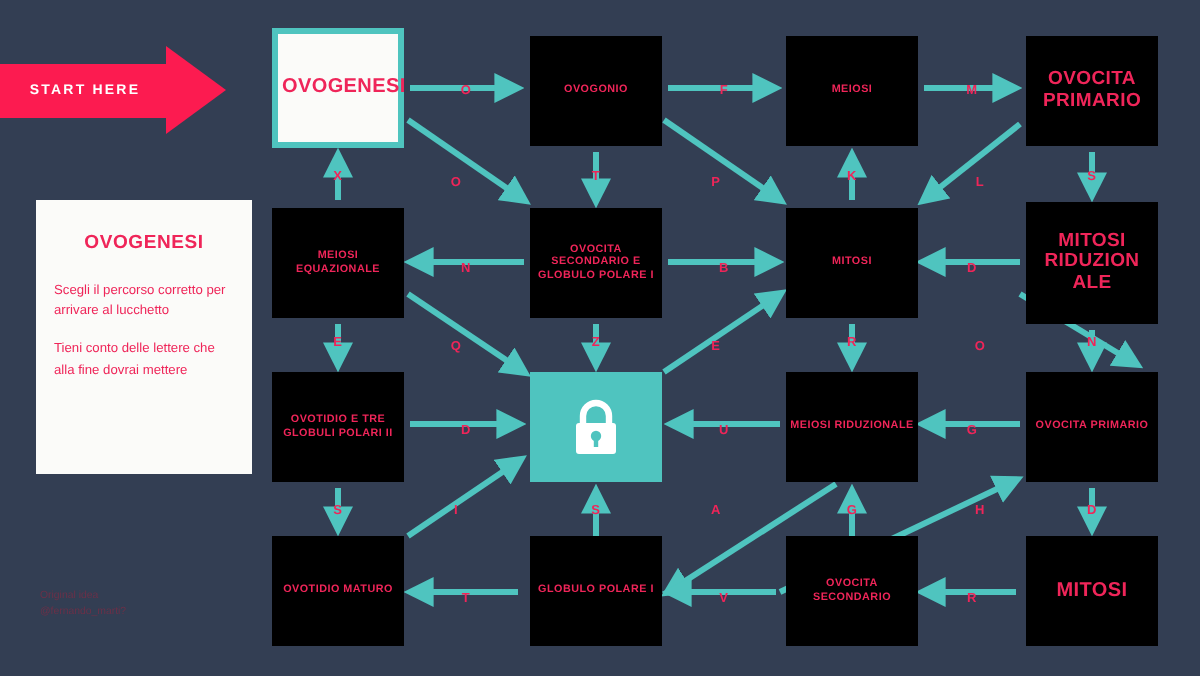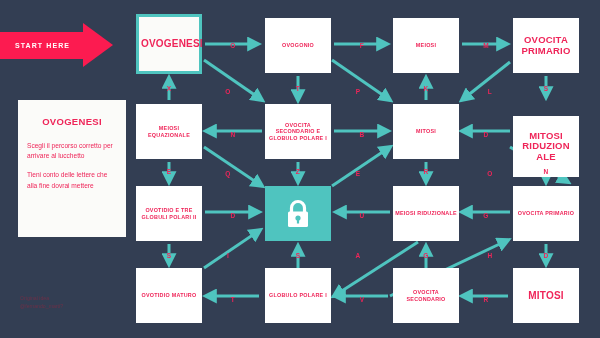--- a/index.html
+++ b/index.html
@@ -7,21 +7,21 @@
     width:600px;height:338px;overflow:hidden;
     background:#333e53;
     font-family:"Liberation Sans", sans-serif;
     position:relative;
   }
   #stage{position:absolute;left:0;top:0;width:600px;height:338px;}
 
   svg.arrows{position:absolute;left:0;top:0;width:600px;height:338px;}
 
   .node{
-    position:absolute;background:#ffffff;
+    position:absolute;background:#000000;
     display:flex;align-items:center;justify-content:center;
     text-align:center;color:#ef2559;font-weight:bold;
     line-height:1.12;box-sizing:border-box;
     padding:2px;
   }
   .node .lbl{display:block;width:100%;}
   .n-small{font-size:5.4px;letter-spacing:.25px;}
   .n-med{font-size:9.5px;letter-spacing:.2px;}
   .n-big{font-size:10px;letter-spacing:.2px;}
 
@@ -157,21 +157,21 @@
       </div>
       <div class="node n-small" style="left: 136px; top: 104px; width: 66px; height: 55px;">
         <span class="lbl">MEIOSI EQUAZIONALE</span>
       </div>
       <div class="node n-small" style="left: 265px; top: 104px; width: 66px; height: 55px;">
         <span class="lbl">OVOCITA SECONDARIO E GLOBULO POLARE I</span>
       </div>
       <div class="node n-small" style="left: 393px; top: 104px; width: 66px; height: 55px;">
         <span class="lbl">MITOSI</span>
       </div>
-      <div class="node n-med" style="left: 513px; top: 116px; width: 66px; height: 61px;">
+      <div class="node n-med" style="left: 513px; top: 101px; width: 66px; height: 61px;">
         <span class="lbl">MITOSI RIDUZION ALE</span>
       </div>
       <div class="node n-small" style="left: 136px; top: 186px; width: 66px; height: 55px;">
         <span class="lbl">OVOTIDIO E TRE GLOBULI POLARI II</span>
       </div>
       <div class="node lock n-small" style="left: 265px; top: 186px; width: 66px; height: 55px;">
         <svg width="26" height="30" viewBox="0 0 26 30">
           <path d="M6.5 13 V9 a6.5 6.5 0 0 1 13 0 v4" fill="none" stroke="#ffffff" stroke-width="3.2"></path>
           <rect x="3" y="12.5" width="20" height="15.5" rx="1.5" fill="#ffffff"></rect>
           <circle cx="13" cy="19" r="2.6" fill="#4fc4bf"></circle>

